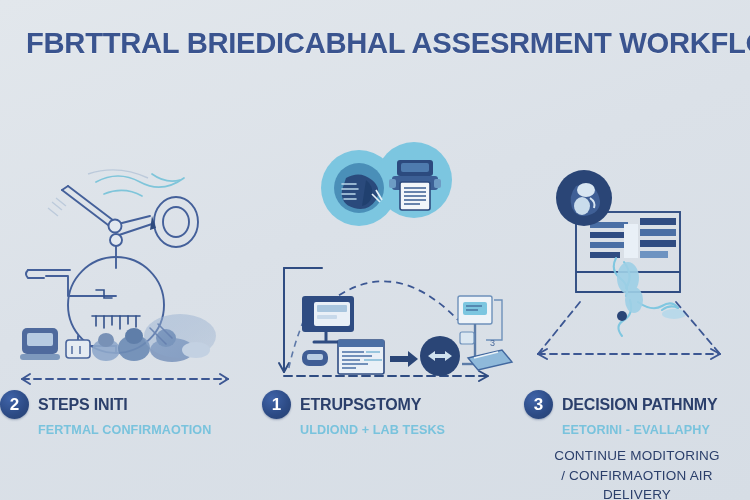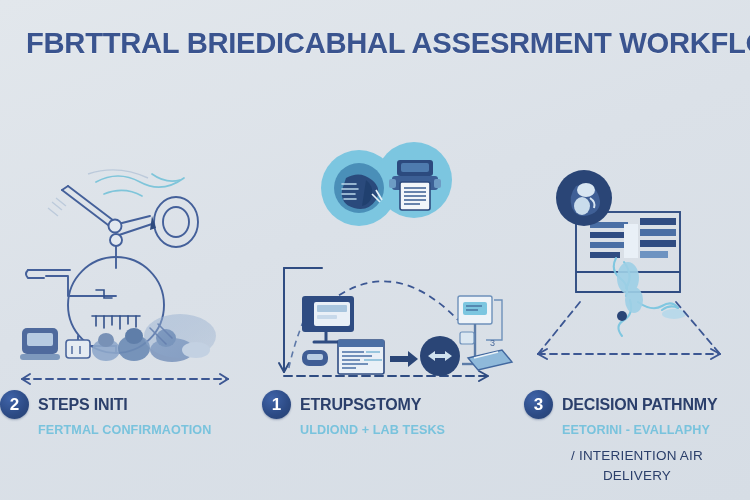--- a/index.html
+++ b/index.html
@@ -392,19 +392,20 @@
       </svg>
     </div>
 
     <div class="caption">
       <div class="cap-head">
         <div class="badge">3</div>
         <div class="cap-title">DECISION PATHNMY</div>
       </div>
       <div class="cap-sub">EETORINI - EVALLAPHY</div>
       <div class="cap-body">
-        <span>/ INTERIENTION AIR</span>
+        <span>CONTINUE MODITORING</span>
+        <span>/ CONFIRMAOTION AIR</span>
         <span>DELIVERY</span>
       </div>
     </div>
   </div>
 
 </div>
 
 </body></html>

